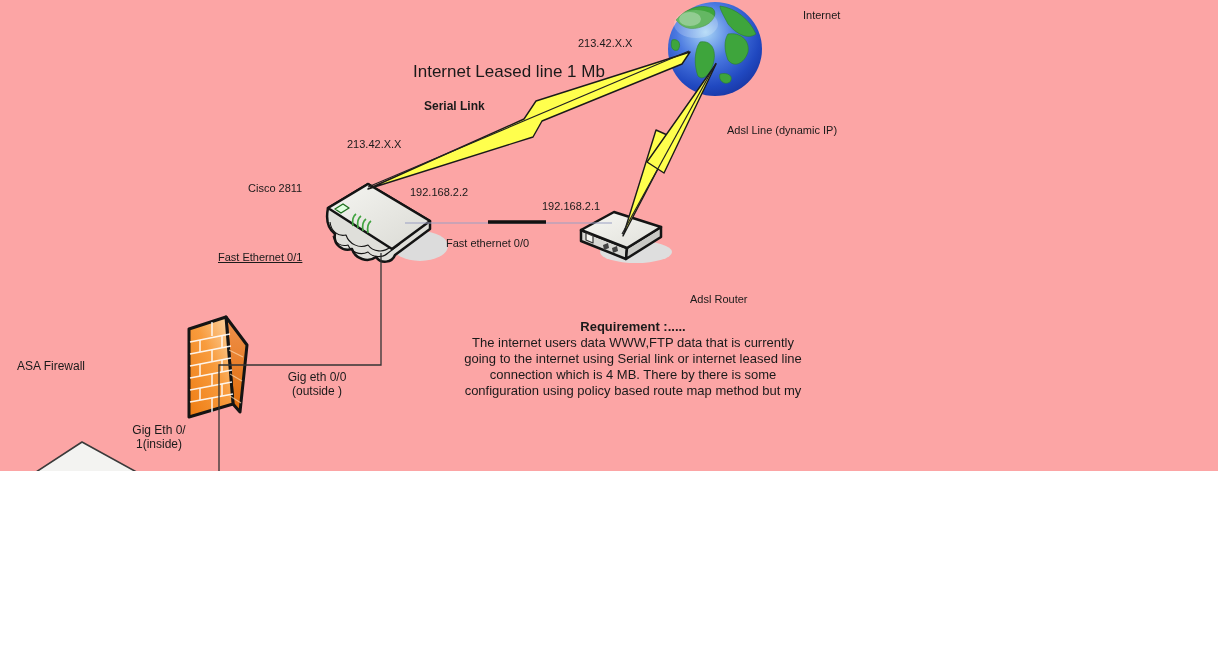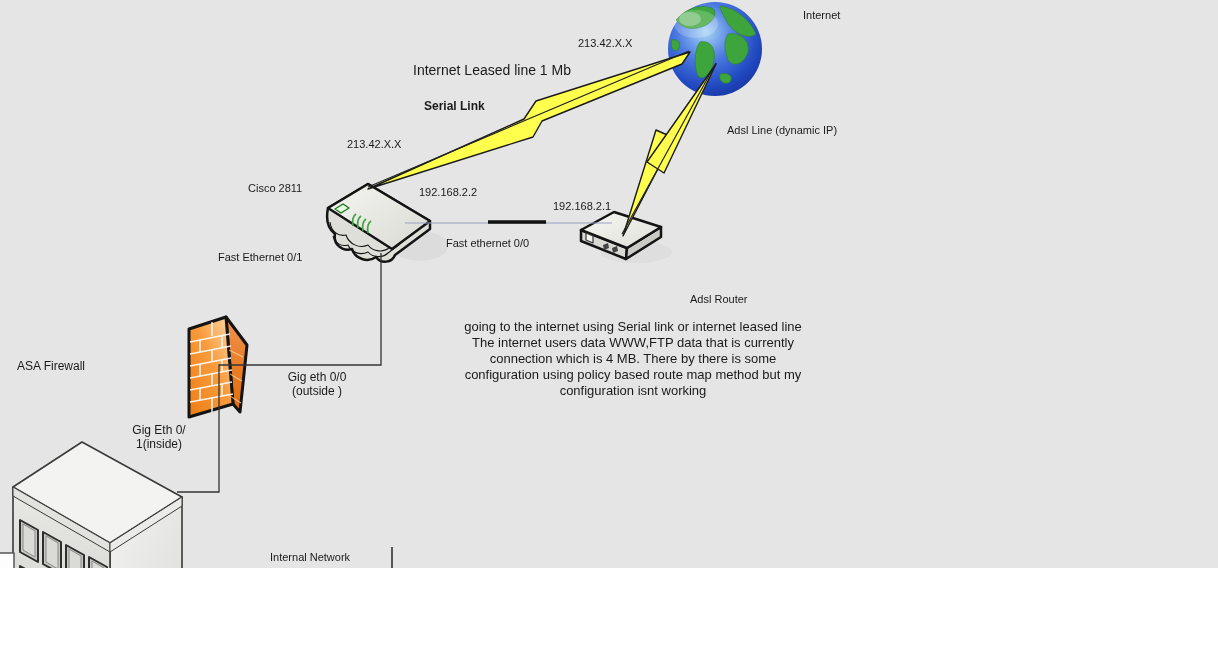--- a/index.html
+++ b/index.html
@@ -1,25 +1,25 @@
 <!DOCTYPE html>
 <html><head>
 <meta charset="utf-8">
 <style>
   html,body{margin:0;padding:0;background:#fff;}
   .canvas{
-    position:relative;width:1218px;height:568px;overflow:hidden;
-    background:#e5e5e5;
+    position:relative;width:1218px;height:471px;overflow:hidden;
+    background:#fca5a5;
     font-family:"Liberation Sans", sans-serif;
     color:#1a1a1a;
   }
   .canvas svg{position:absolute;left:0;top:0;}
   .lbl{position:absolute;white-space:nowrap;line-height:1.15;}
   .s11{font-size:11px;}
-  .s115{font-size:14px;}
+  .s115{font-size:17px;}
   .s12{font-size:12px;}
   .s13{font-size:11px;}
   .s16{font-size:12px;}
   .ctr{text-align:center;white-space:normal;}
   .req{position:absolute;left:437px;top:319px;width:392px;text-align:center;
        font-size:13px;line-height:16px;}
   .req .title{font-weight:bold;}
   .cursor{position:absolute;left:391px;top:547px;width:2px;height:21px;background:#555;}
 </style>
 </head>
@@ -175,40 +175,40 @@
   <polyline points="381,253 381,365 219,365 219,492 177,492" fill="none" stroke="#333" stroke-width="1.3"></polyline>
 </svg>
 
 <div class="lbl s11" style="left:803px;top:9px;">Internet</div>
 <div class="lbl s13" style="left:578px;top:37px;">213.42.X.X</div>
 <div class="lbl s115" style="left:413px;top:62px;">Internet Leased line 1 Mb</div>
 <div class="lbl s12" style="left:424px;top:100px;font-weight:bold;">Serial Link</div>
 <div class="lbl s11" style="left:727px;top:124px;">Adsl Line (dynamic IP)</div>
 <div class="lbl s13" style="left:347px;top:138px;">213.42.X.X</div>
 <div class="lbl s13" style="left:248px;top:182px;">Cisco 2811</div>
-<div class="lbl s13" style="left:419px;top:186px;">192.168.2.2</div>
-<div class="lbl s13" style="left:542px;top:200px;margin-left:11px;">192.168.2.1</div>
-<div class="lbl s13" style="left:218px;top:251px;">Fast Ethernet 0/1</div>
+<div class="lbl s13" style="left:410px;top:186px;">192.168.2.2</div>
+<div class="lbl s13" style="left:542px;top:200px;">192.168.2.1</div>
+<div class="lbl s13" style="left:218px;top:251px;text-decoration:underline;">Fast Ethernet 0/1</div>
 <div class="lbl s13" style="left:446px;top:237px;">Fast ethernet 0/0</div>
 <div class="lbl s11" style="left:690px;top:245px;margin-top:48px;">Adsl Router</div>
 <div class="lbl s16" style="left:17px;top:360px;">ASA Firewall</div>
 
 <div class="lbl s12 ctr" style="left:265px;top:371px;width:104px;">
   <div>Gig eth 0/0</div>
   <div>(outside )</div>
 </div>
 <div class="lbl s12 ctr" style="left:107px;top:424px;width:104px;">
   <div>Gig Eth 0/</div>
   <div>1(inside)</div>
 </div>
 
 <div class="lbl s13" style="left:270px;top:551px;">Internal Network</div>
 <div class="cursor"></div>
 
 <div class="req">
+  <div class="title">Requirement :.....</div>
+  <div>The internet users data  WWW,FTP data that is currently</div>
   <div>going to the internet using Serial link or internet leased line</div>
-  <div>The internet users data  WWW,FTP data that is currently</div>
   <div>connection which is 4 MB. There by there is some</div>
   <div>configuration using policy based route map method but my</div>
-  <div>configuration isnt working</div>
 </div>
 
 </div>
 
 </body></html>

